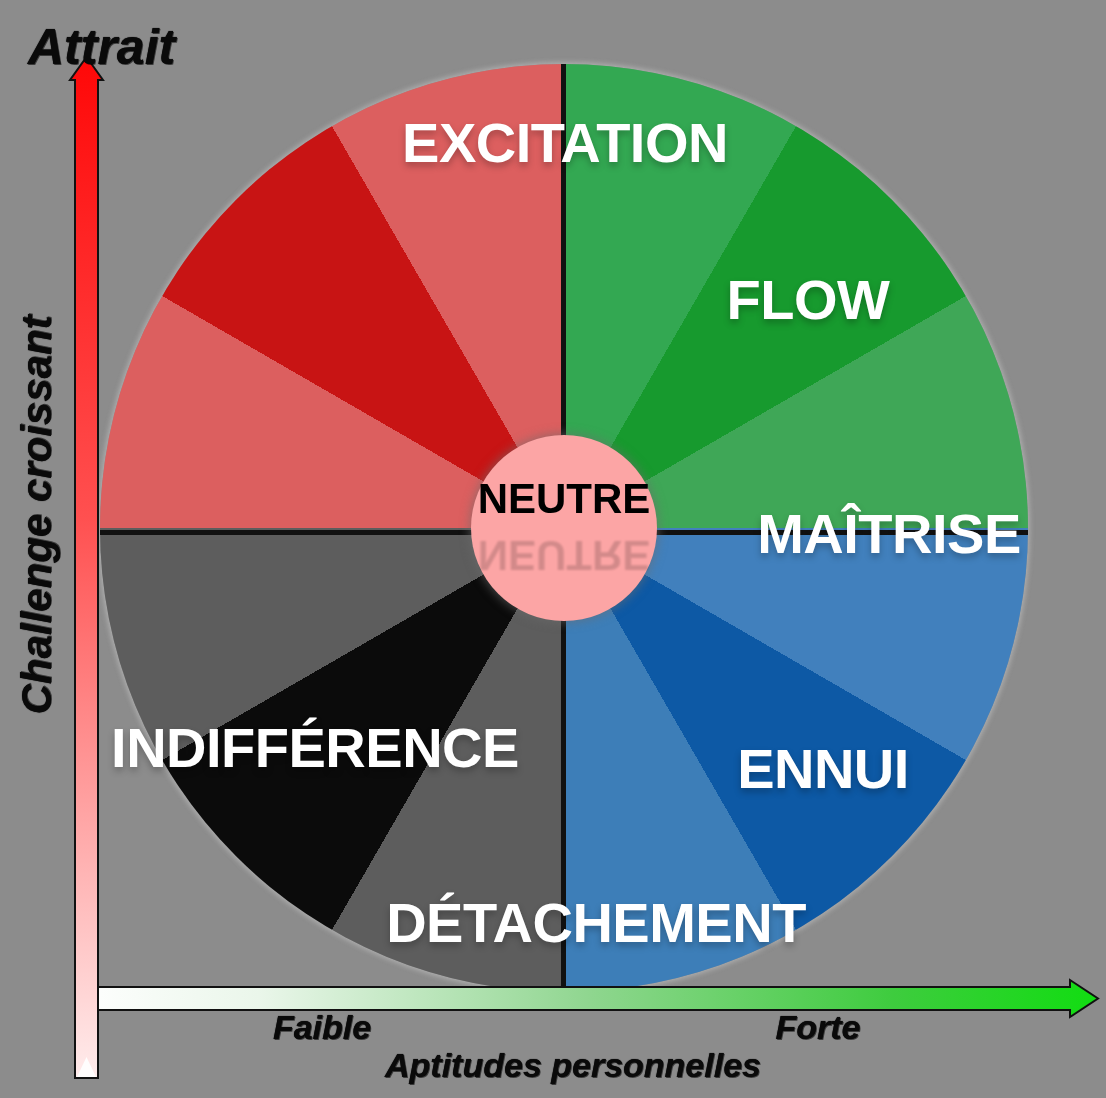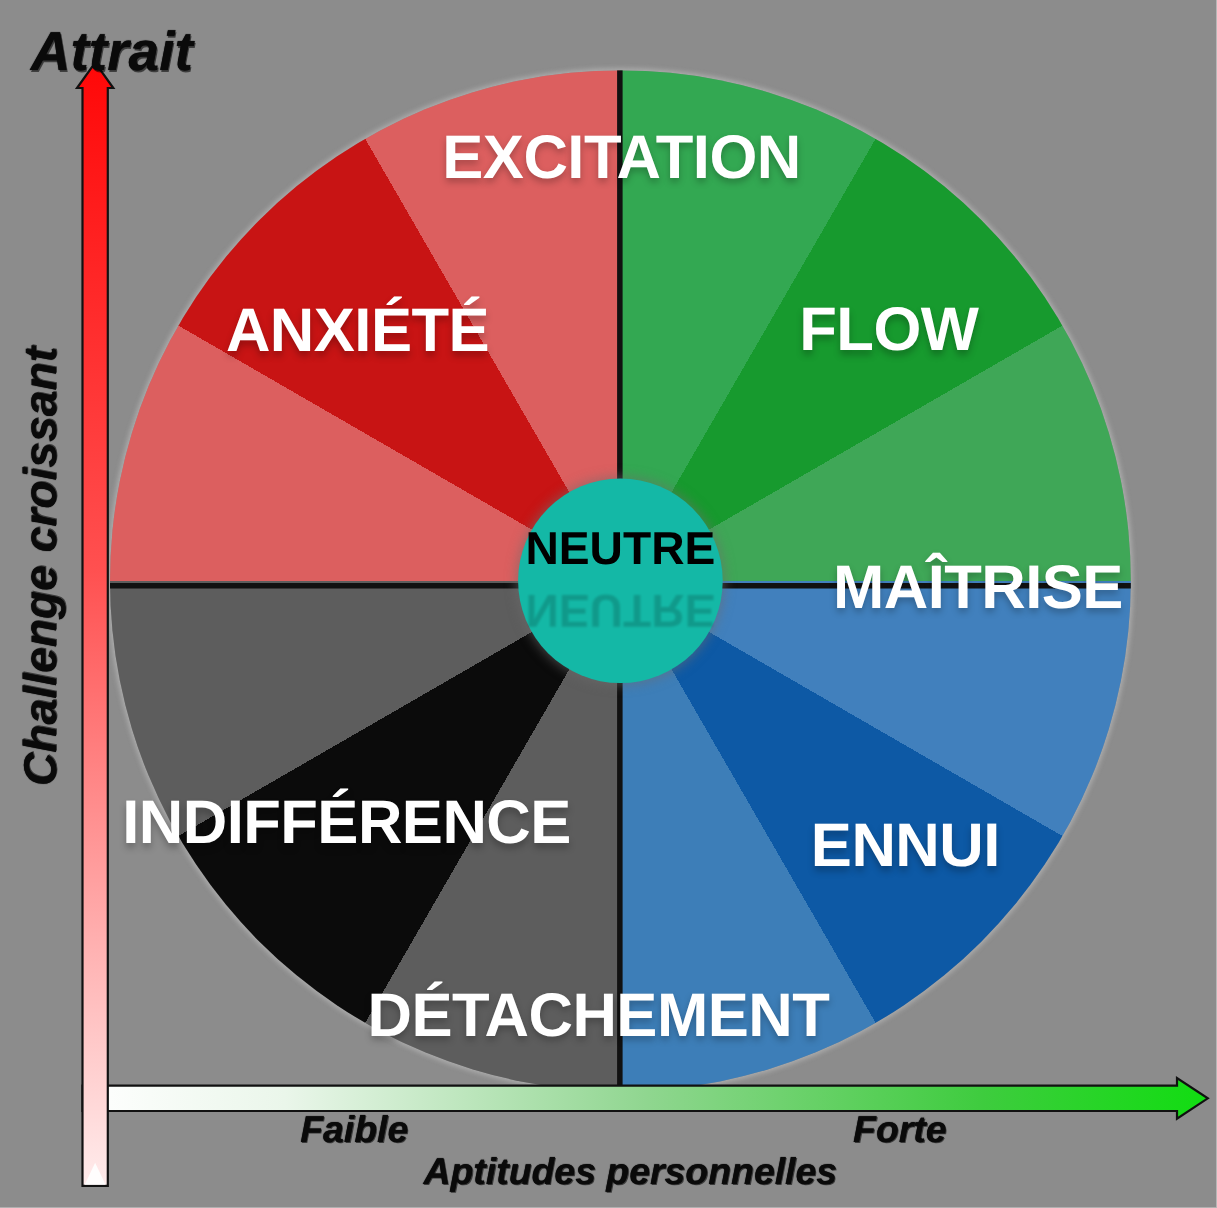--- a/index.html
+++ b/index.html
@@ -51,21 +51,21 @@
     letter-spacing:-0.5px;white-space:nowrap;
     text-shadow:0 4px 7px rgba(0,0,0,.25);
   }
   #label-excitation  {left:565px;top:142px;}
   #label-anxiete     {left:325px;top:300px;}
   #label-flow        {left:808px;top:299px;}
   #label-inquietude  {left:265px;top:532px;}
   #label-maitrise    {left:889px;top:533px;}
   #label-indifference{left:315px;top:729px;}
   #label-ennui       {left:823px;top:768px;}
-  #label-detachement {left:544px;top:922px;text-align:center;}
+  #label-detachement {left:596px;top:922px;text-align:center;}
   
   .axis-text{
     position:absolute;color:#0a0a0a;
     font-weight:bold;font-style:italic;
     white-space:nowrap;
     text-shadow:0 0 1px #000, 1px 1px 0 rgba(0,0,0,.55);
   }
   #attrait-label{left:28px;top:18px;font-size:50px;}
   #challenge-label{
     left:-173px;top:490px;width:420px;height:50px;
@@ -109,27 +109,26 @@
         <stop offset="1" stop-color="#11dd11"></stop>
       </linearGradient>
     </defs>
 
     <polygon points="75,987 1070,987 1070,980 1098,998.5 1070,1017 1070,1010 75,1010" fill="url(#gradGreen)" stroke="#111" stroke-width="2"></polygon>
 
     <polygon points="86.5,57 103,80 98,80 98,1078 75,1078 75,80 70,80" fill="url(#gradRed)" stroke="#111" stroke-width="2"></polygon>
     <polygon points="77,1077 96,1077 86.5,1057" fill="#ffffff" opacity="0.9"></polygon>
   </svg>
 
-  <div id="center-circle" style="background: #14b8a6;">
+  <div id="center-circle" style="background: #fca5a5;">
     <div id="center-label">NEUTRE</div>
     <div id="center-label-reflection">NEUTRE</div>
   </div>
 
   <div id="label-excitation" class="wedge-label" style="color: rgb(255, 255, 255);">EXCITATION</div>
-  <div id="label-anxiete" class="wedge-label" style="color: rgb(255, 255, 255);">ANXIÉTÉ</div>
   <div id="label-flow" class="wedge-label" style="color: rgb(255, 255, 255);">FLOW</div>
   <div id="label-maitrise" class="wedge-label" style="color: rgb(255, 255, 255);">MAÎTRISE</div>
   <div id="label-indifference" class="wedge-label" style="color: rgb(255, 255, 255); margin-top: 18px;">INDIFFÉRENCE</div>
   <div id="label-ennui" class="wedge-label" style="color: rgb(255, 255, 255);">ENNUI</div>
   <div id="label-detachement" class="wedge-label" style="color: rgb(255, 255, 255);">DÉTACHEMENT</div>
 
   <div id="attrait-label" class="axis-text" style="color: rgb(10, 10, 10);">Attrait</div>
   <div id="challenge-label" class="axis-text" style="color: rgb(10, 10, 10);">Challenge croissant</div>
   <div id="tick-faible" class="axis-text tick-label" style="color: rgb(10, 10, 10);">Faible</div>
   <div id="tick-forte" class="axis-text tick-label" style="color: rgb(10, 10, 10);">Forte</div>

